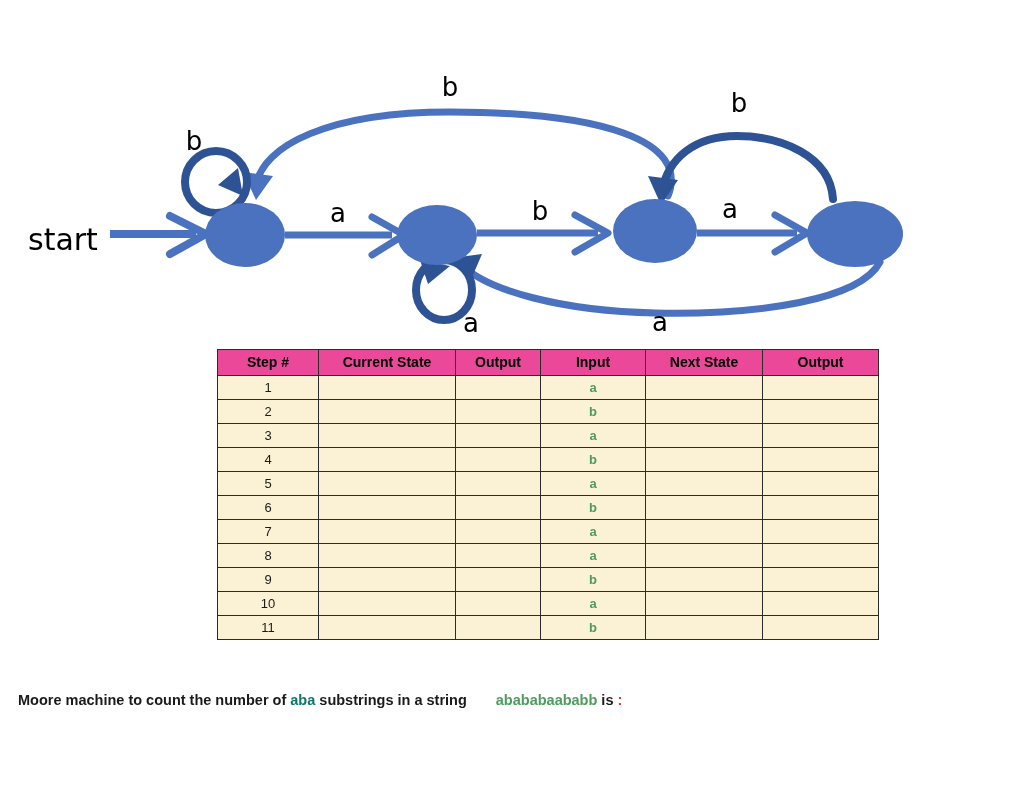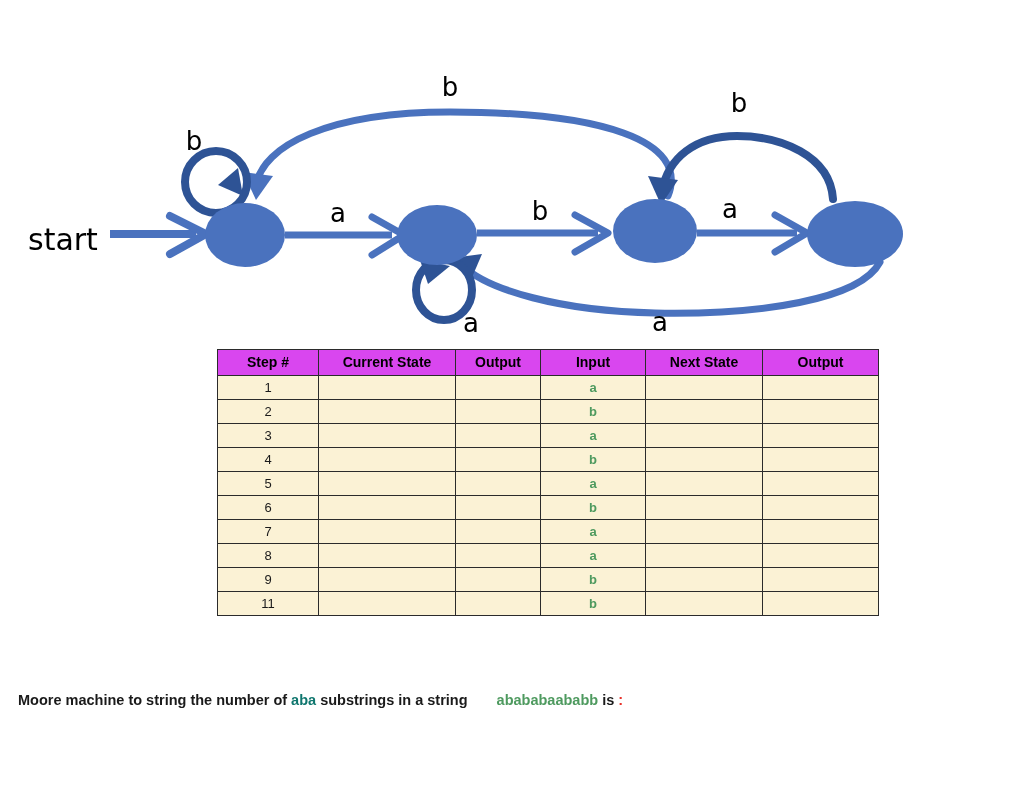--- a/index.html
+++ b/index.html
@@ -52,21 +52,21 @@
   #trace-table th,
   #trace-table td {
     border: 1px solid #2b2b2b;
     padding: 0;
     height: 23px;
     line-height: 23px;
     text-align: center;
     vertical-align: middle;
   }
   #trace-table thead th {
-    background: #d946ef;
+    background: #ec4899;
     color: #000000;
     font-weight: bold;
     font-size: 14px;
     height: 25px;
     line-height: 25px;
   }
   #trace-table tbody td {
     background: #fbf2d5;
     font-size: 13px;
     color: #1a1a1a;
@@ -264,23 +264,31 @@
       </tr>
       <tr>
         <td class="step-cell">9</td>
         <td></td>
         <td></td>
         <td class="input-cell">b</td>
         <td></td>
         <td></td>
       </tr>
       <tr>
+        <td class="step-cell">10</td>
+        <td></td>
+        <td></td>
+        <td class="input-cell">a</td>
+        <td></td>
+        <td></td>
+      </tr>
+      <tr>
         <td class="step-cell">11</td>
         <td></td>
         <td></td>
         <td class="input-cell">b</td>
         <td></td>
         <td></td>
       </tr>
     </tbody>
 </table>
 
-<div id="caption"><span>Moore machine to string the number of </span><span class="hl-red">aba</span><span> substrings in a string </span><span class="hl-green">abababaababb</span><span> is </span><span class="hl-colon">:</span></div>
+<div id="caption"><span>Moore machine to count the number of </span><span class="hl-red">aba</span><span> substrings in a string </span><span class="hl-green">abababaababb</span><span> is </span><span class="hl-colon">:</span></div>
 
 </body></html>

